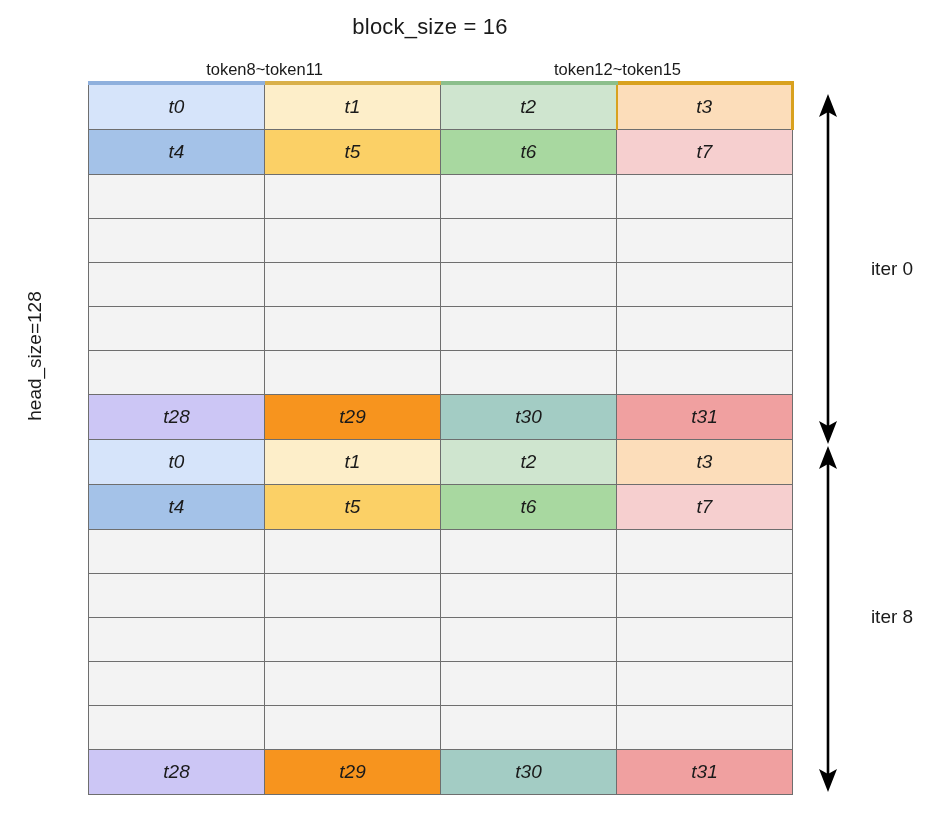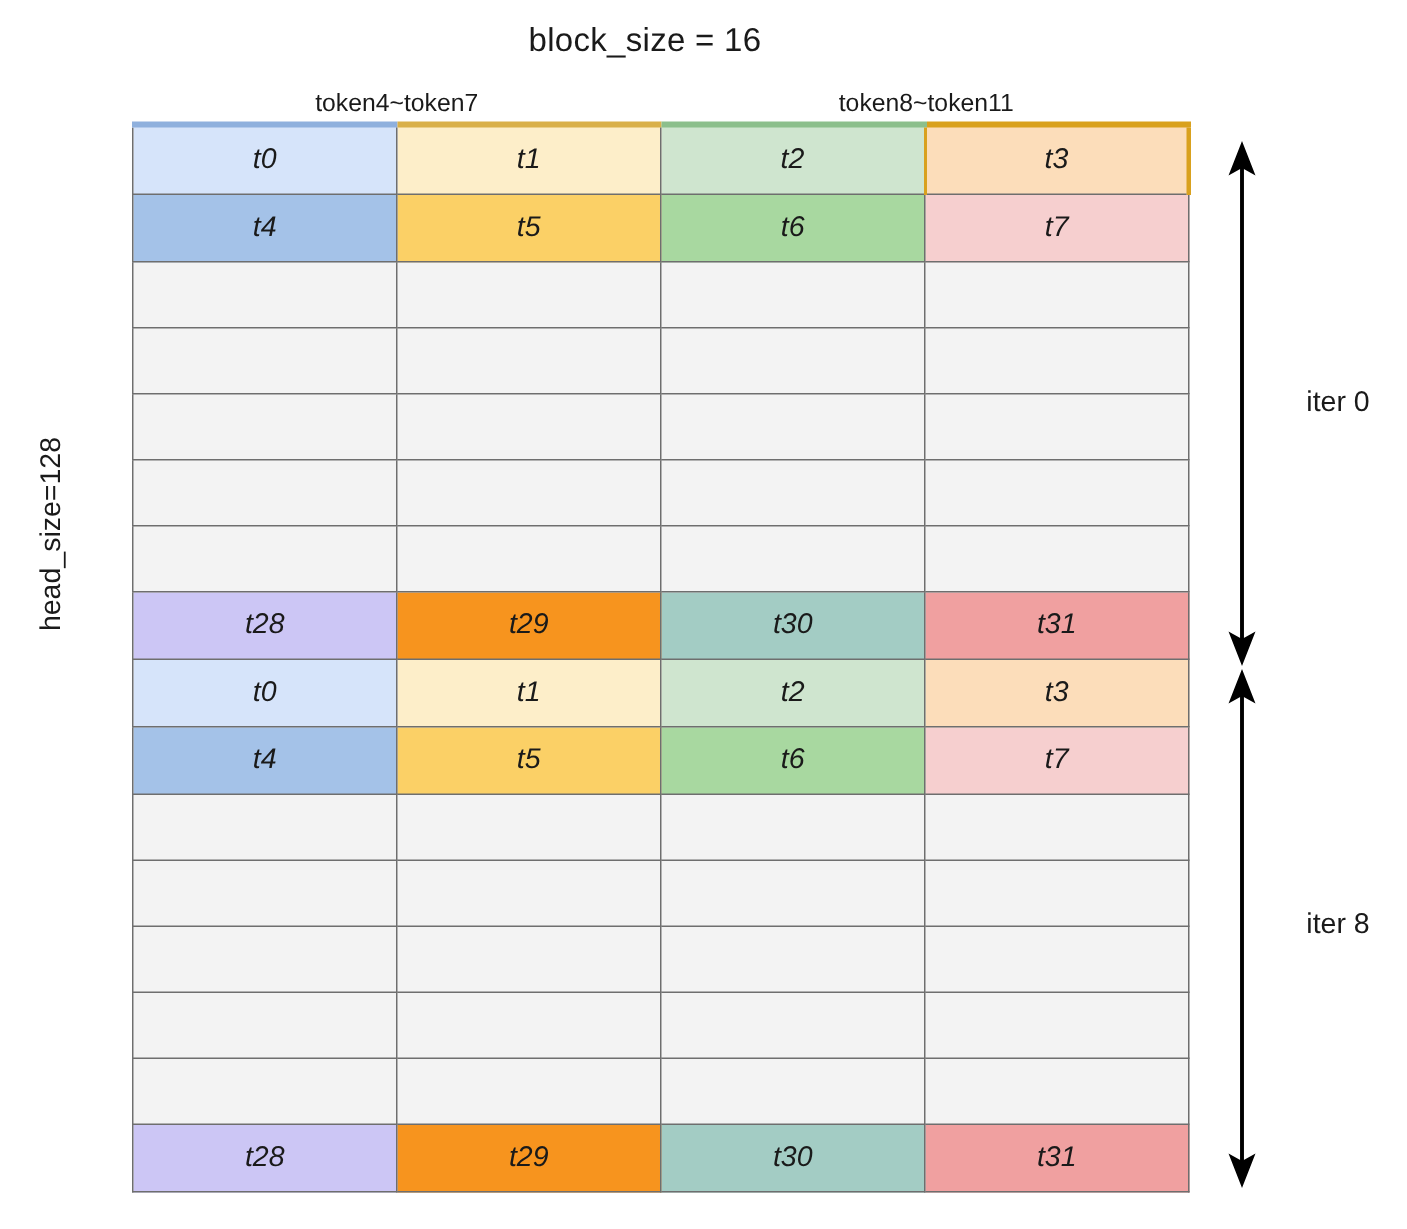--- a/index.html
+++ b/index.html
@@ -147,22 +147,22 @@
     font-size: 29px;
     text-shadow: 0 0 1px rgba(120,120,120,.55);
   }
 </style>
 </head>
 <body>
 
 <div id="title">block_size = 16</div>
 
 <div id="col-headers">
-  <div class="col-header">token4~token7</div>
   <div class="col-header">token8~token11</div>
+  <div class="col-header">token12~token15</div>
 </div>
 
 <div id="y-axis-label">head_size=128</div>
 
 <table id="grid">
   <tbody id="grid-body">
       <tr class="first-row band-row">
         <td class="c0 fill-t0">t0</td>
         <td class="c1 fill-t1">t1</td>
         <td class="c2 fill-t2">t2</td>

